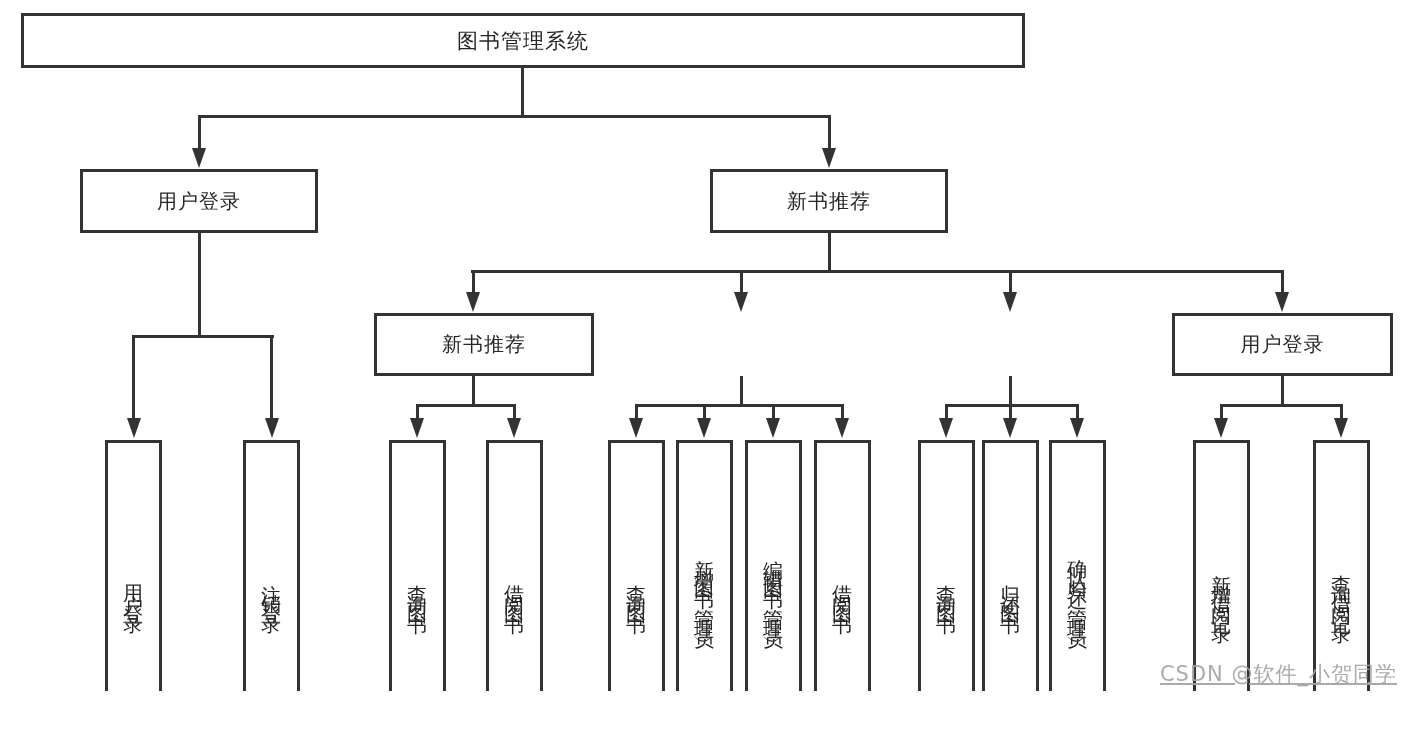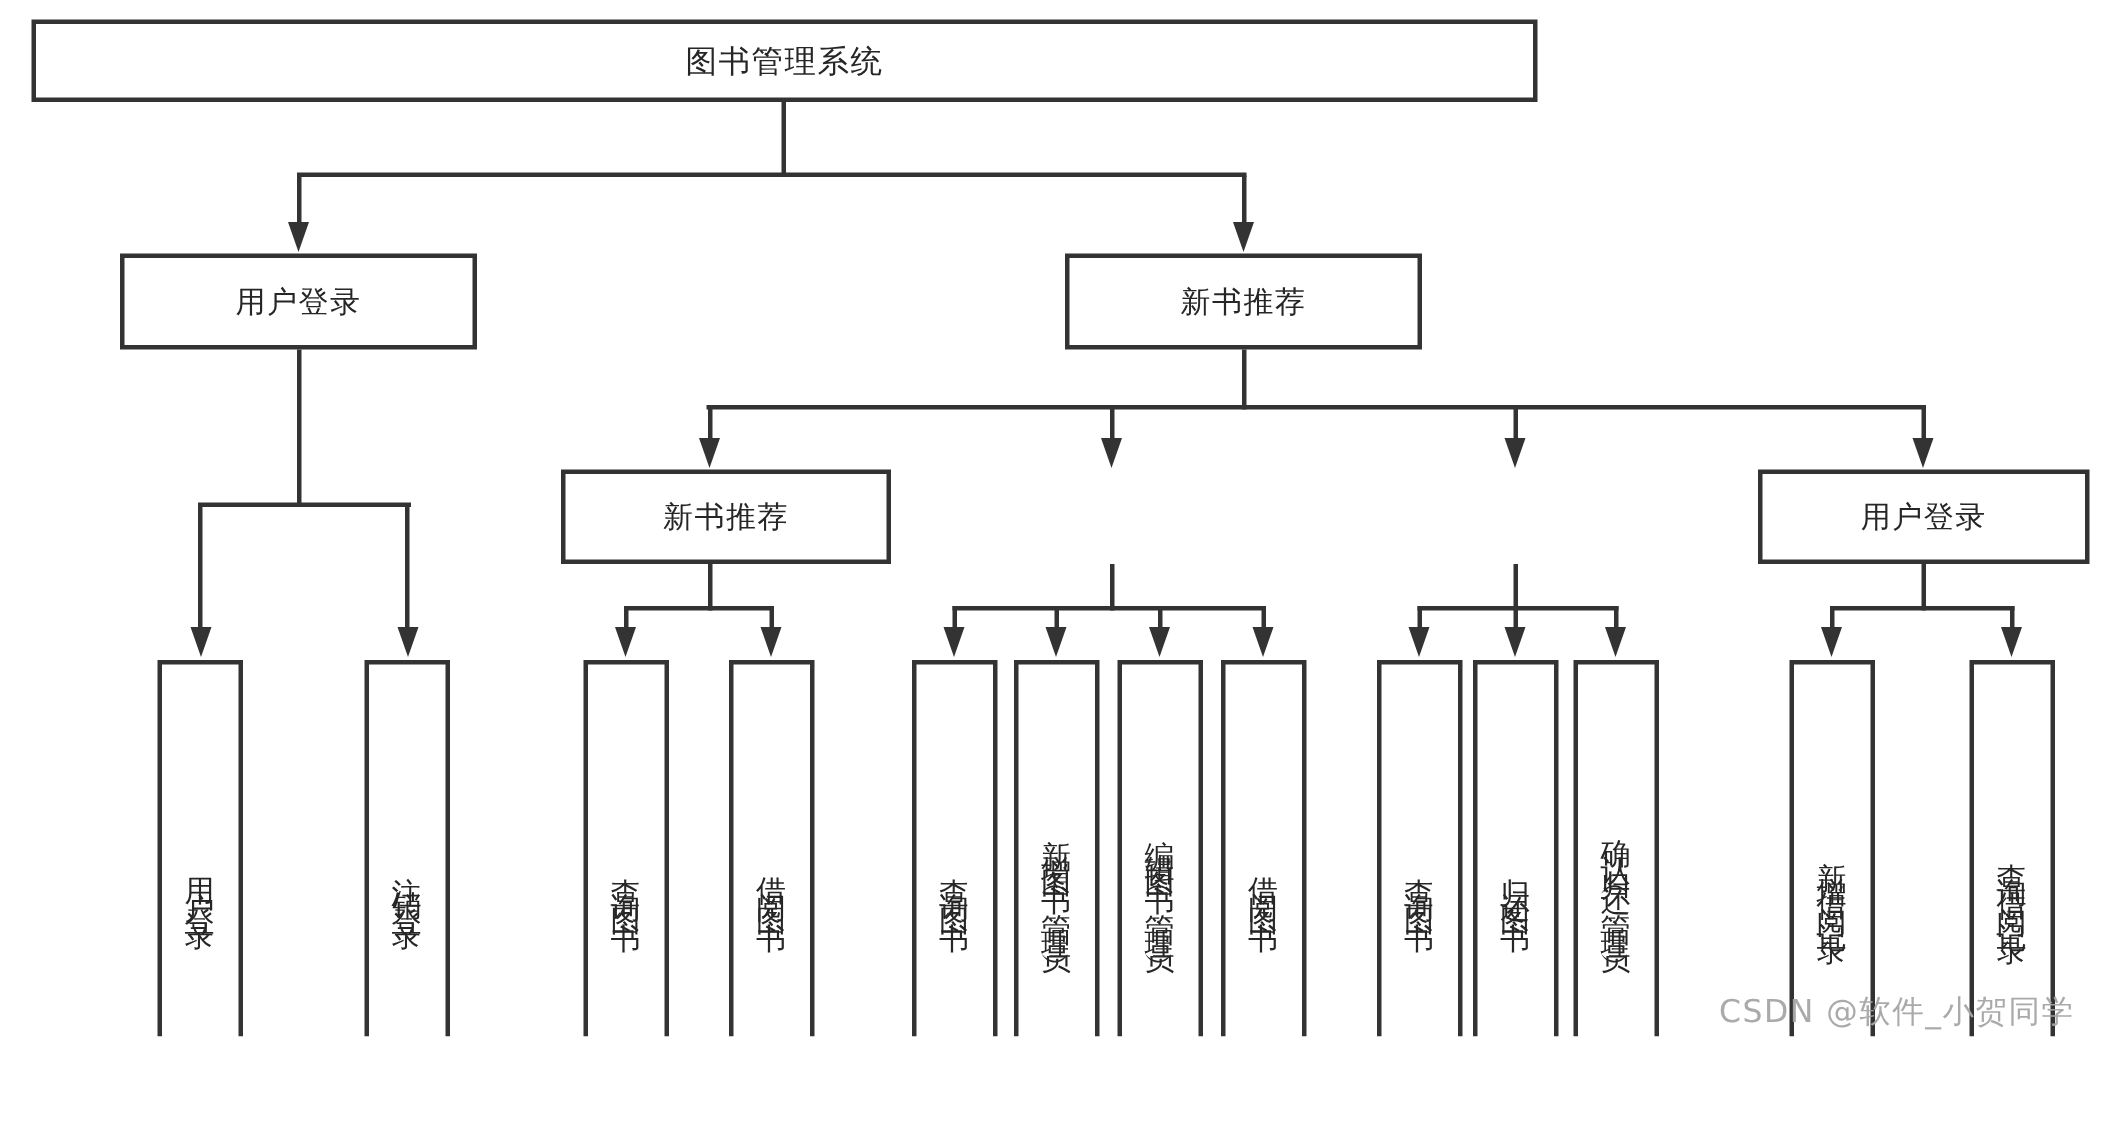--- a/index.html
+++ b/index.html
@@ -49,27 +49,28 @@
   .hline { position: absolute; height: 3px; background: #333333; }
   .arrow {
     position: absolute;
     width: 0; height: 0;
     border-left: 7px solid transparent;
     border-right: 7px solid transparent;
     border-top: 20px solid #333333;
   }
   .watermark {
     position: absolute;
-    right: 22px;
+    right: 8px;
     bottom: 3px;
     font-size: 21px;
     color: rgba(165,165,165,0.95);
     letter-spacing: 1px;
     z-index: 10;
     white-space: nowrap;
+    text-decoration: underline;
   }
 </style>
 </head>
 <body>
 
 <div id="canvas">
 
   <div class="node title" style="left:21px; top:13px; width:1004px; height:55px;">图书管理系统</div>
 
   <div class="vline" style="left:521px; top:68px; height:50px;"></div>

